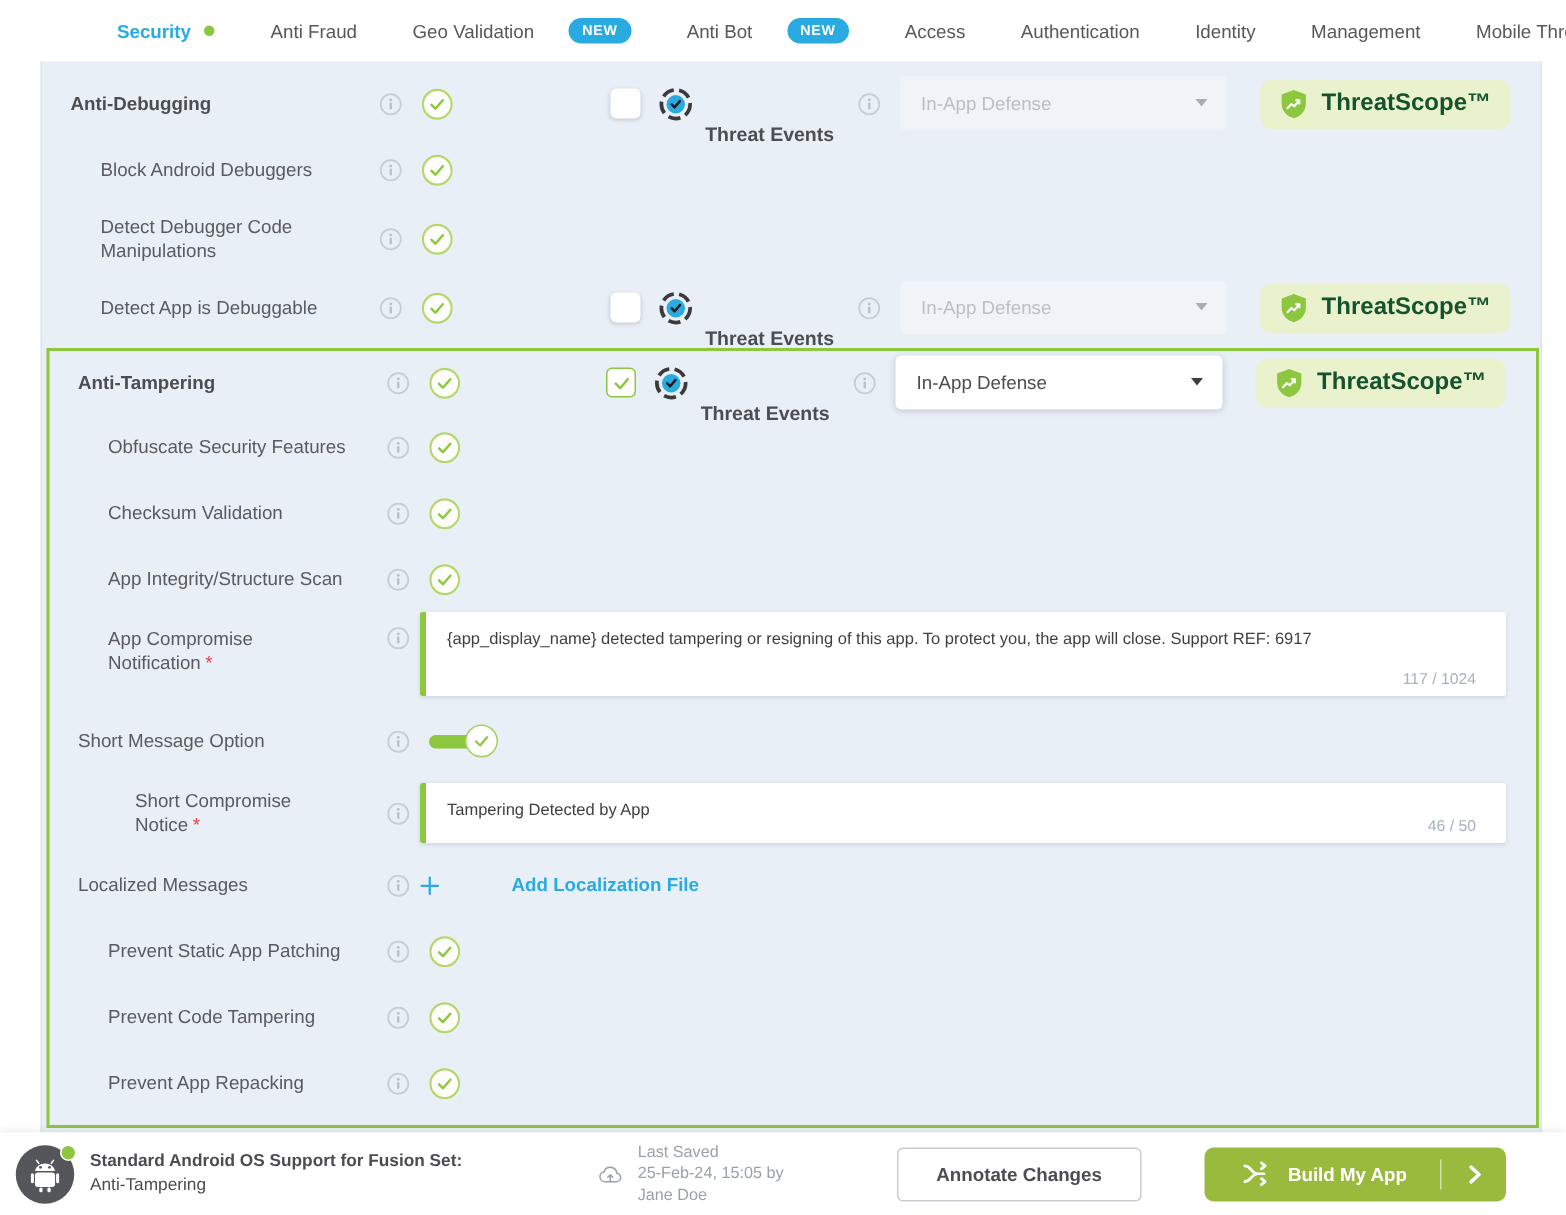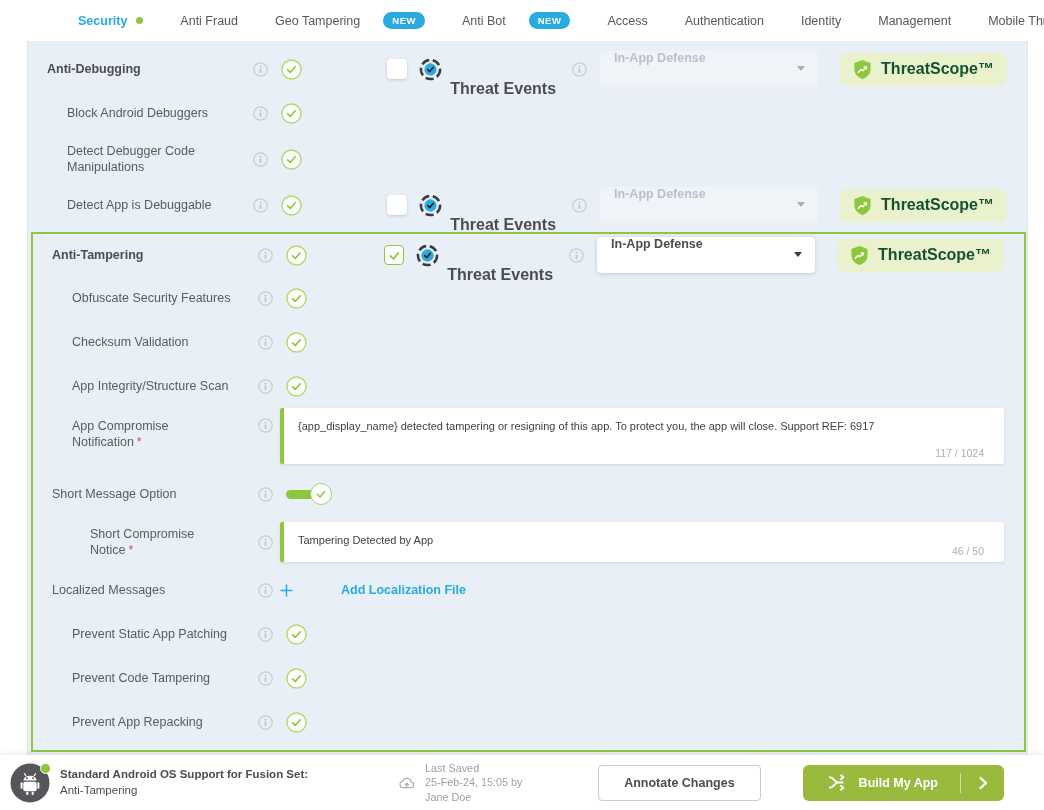--- a/index.html
+++ b/index.html
@@ -65,28 +65,28 @@
 
   
   .rgroup { display:flex; align-items:center; margin-left:auto; }
   .cbox {
     width:20px; height:20px; border-radius:4px; background:#fff;
     box-shadow:0 1px 3px rgba(90,100,110,.28); cursor:pointer;
     display:flex; align-items:center; justify-content:center;
   }
   .cbox.checked { border:1.5px solid #8dc63f; box-shadow:none; }
   .tev-icon { width:23px; height:23px; margin-left:12px; }
-  .tev-label { font-size:16px; font-weight:700; color:#4c4d50; margin-left:8px; white-space:nowrap;margin-top:40px; }
+  .tev-label { font-size:13px; font-weight:700; color:#4c4d50; margin-left:8px; white-space:nowrap;margin-top:40px; }
   .rgroup .info-icon { margin-left:16px; }
 
   .dd {
     width:218px; height:36px; border-radius:4px;
-    display:flex; align-items:flex-start;
+    display:flex; align-items:center;
     padding:0 14px; margin-left:13px;
-    font-size:12.5px; position:relative; cursor:pointer;font-weight:bold;
+    font-size:12.5px; position:relative; cursor:pointer;
   }
   .dd.disabled { background:#f0f4f8; color:#b9c0c7; }
   .dd.enabled  { background:#fff; color:#4c4d50; box-shadow:0 1px 4px rgba(100,110,125,.30); }
   .caret {
     position:absolute; right:13px; top:15px;
     width:0; height:0;
     border-left:4.5px solid transparent; border-right:4.5px solid transparent;
     border-top:5.5px solid #a6adb5;
   }
   .dd.enabled .caret { border-top-color:#3c3d40; }
@@ -171,21 +171,21 @@
 
 <div class="nav">
   <div class="nav-item active">
     <span class="lbl">Security</span>
     <span class="active-dot"></span>
   </div>
   <div class="nav-item">
     <span class="lbl">Anti Fraud</span>
   </div>
   <div class="nav-item">
-    <span class="lbl">Geo Tampering</span>
+    <span class="lbl">Geo Validation</span>
     <span class="new-badge">NEW</span>
   </div>
   <div class="nav-item">
     <span class="lbl">Anti Bot</span>
     <span class="new-badge">NEW</span>
   </div>
   <div class="nav-item">
     <span class="lbl">Access</span>
   </div>
   <div class="nav-item">

